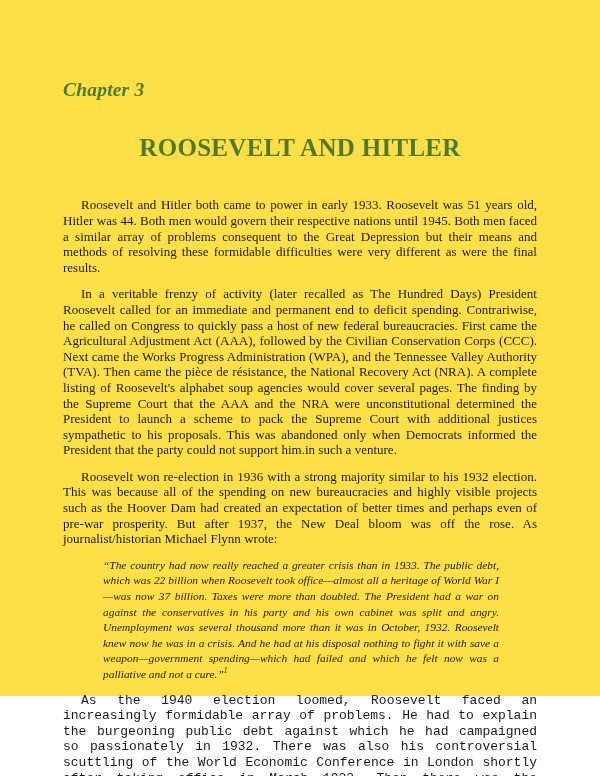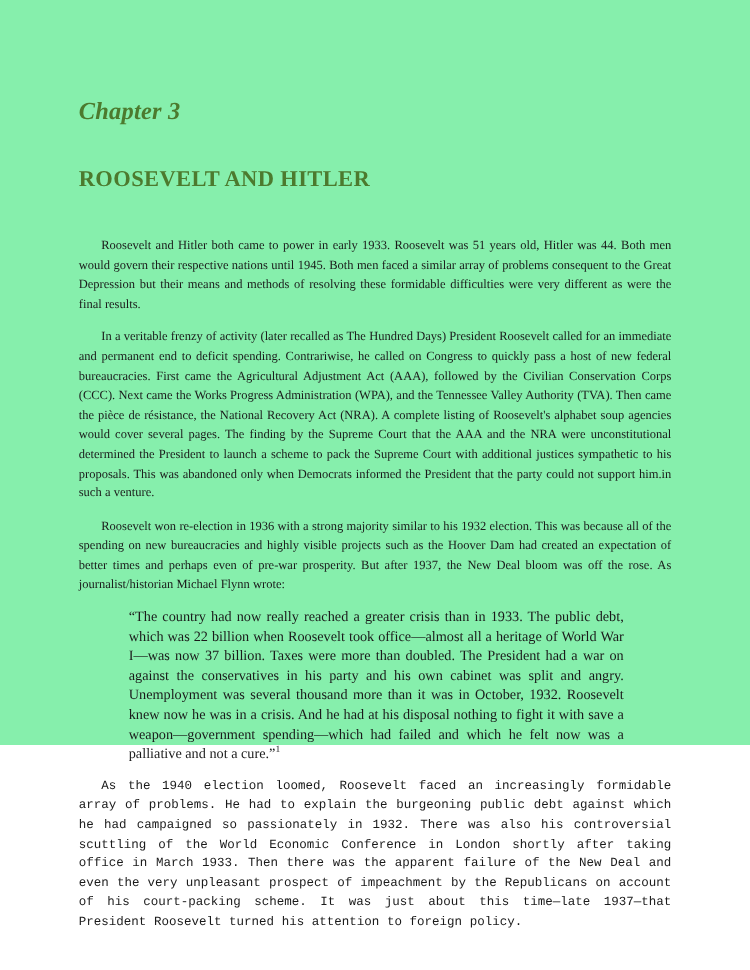--- a/index.html
+++ b/index.html
@@ -10,22 +10,22 @@
   body {
     width: 600px;
     height: 776px;
     overflow: hidden;
     font-family: "Liberation Serif", "DejaVu Serif", serif;
     color: #1a1a1a;
   }
   .page {
     position: relative;
     width: 600px;
-    height: 596px;
-    background: #86efac;
+    height: 696px;
+    background: #fde047;
     box-sizing: border-box;
   }
   .content {
     position: absolute;
     left: 63px;
     top: 0;
     width: 474px;
   }
   .chapter-label {
     margin: 0;
@@ -33,48 +33,50 @@
     font-family: "Liberation Serif", "DejaVu Serif", serif;
     font-style: italic;
     font-size: 19.5px;
     line-height: 1.2;
     color: #4c7a2e;
     letter-spacing: 0.2px;
   }
   .chapter-title {
     margin: 0;
     padding-top: 32px;
+    text-align: center;
     font-family: "Liberation Serif", "DejaVu Serif", serif;
     font-weight: bold;
-    font-size: 18px;
+    font-size: 25px;
     line-height: 1.2;
     color: #4c7a2e;
     letter-spacing: 0.3px;
   }
   .body-block {
     padding-top: 34px;
   }
   p.para {
     margin: 0 0 11px 0;
-    font-size: 10px;
+    font-size: 13px;
     line-height: 15.6px;
     text-align: justify;
     text-indent: 18px;
     hyphens: none;
     word-spacing: 0.1px;
   }
   p.para:last-child {
     margin-bottom: 0;
     font-family: Liberation Mono, monospace;
   }
   blockquote.quote {
     margin: 9px 0 10px 0;
     padding: 0;
     width: 396px;
     margin-left: 40px;
+    font-style: italic;
   }
   blockquote.quote p {
     margin: 0;
     font-size: 11.4px;
     line-height: 15.6px;
     text-align: justify;
     text-indent: 0;
   }
   .it {
   }

